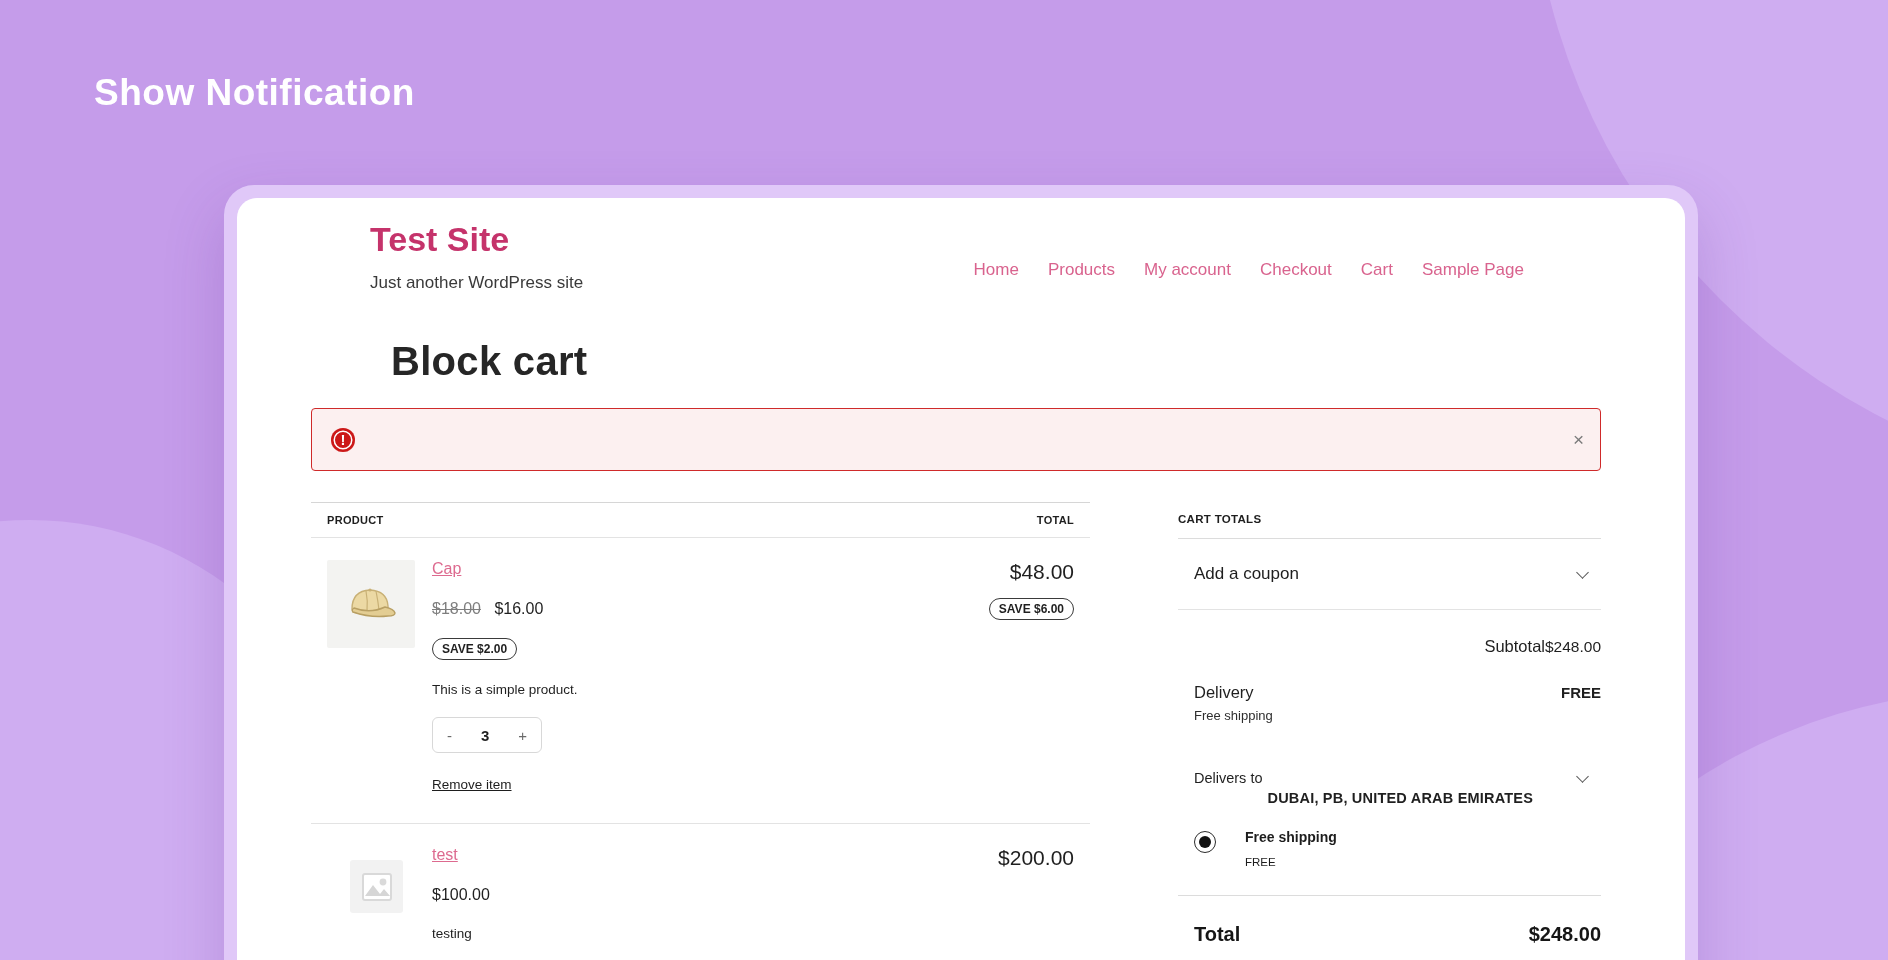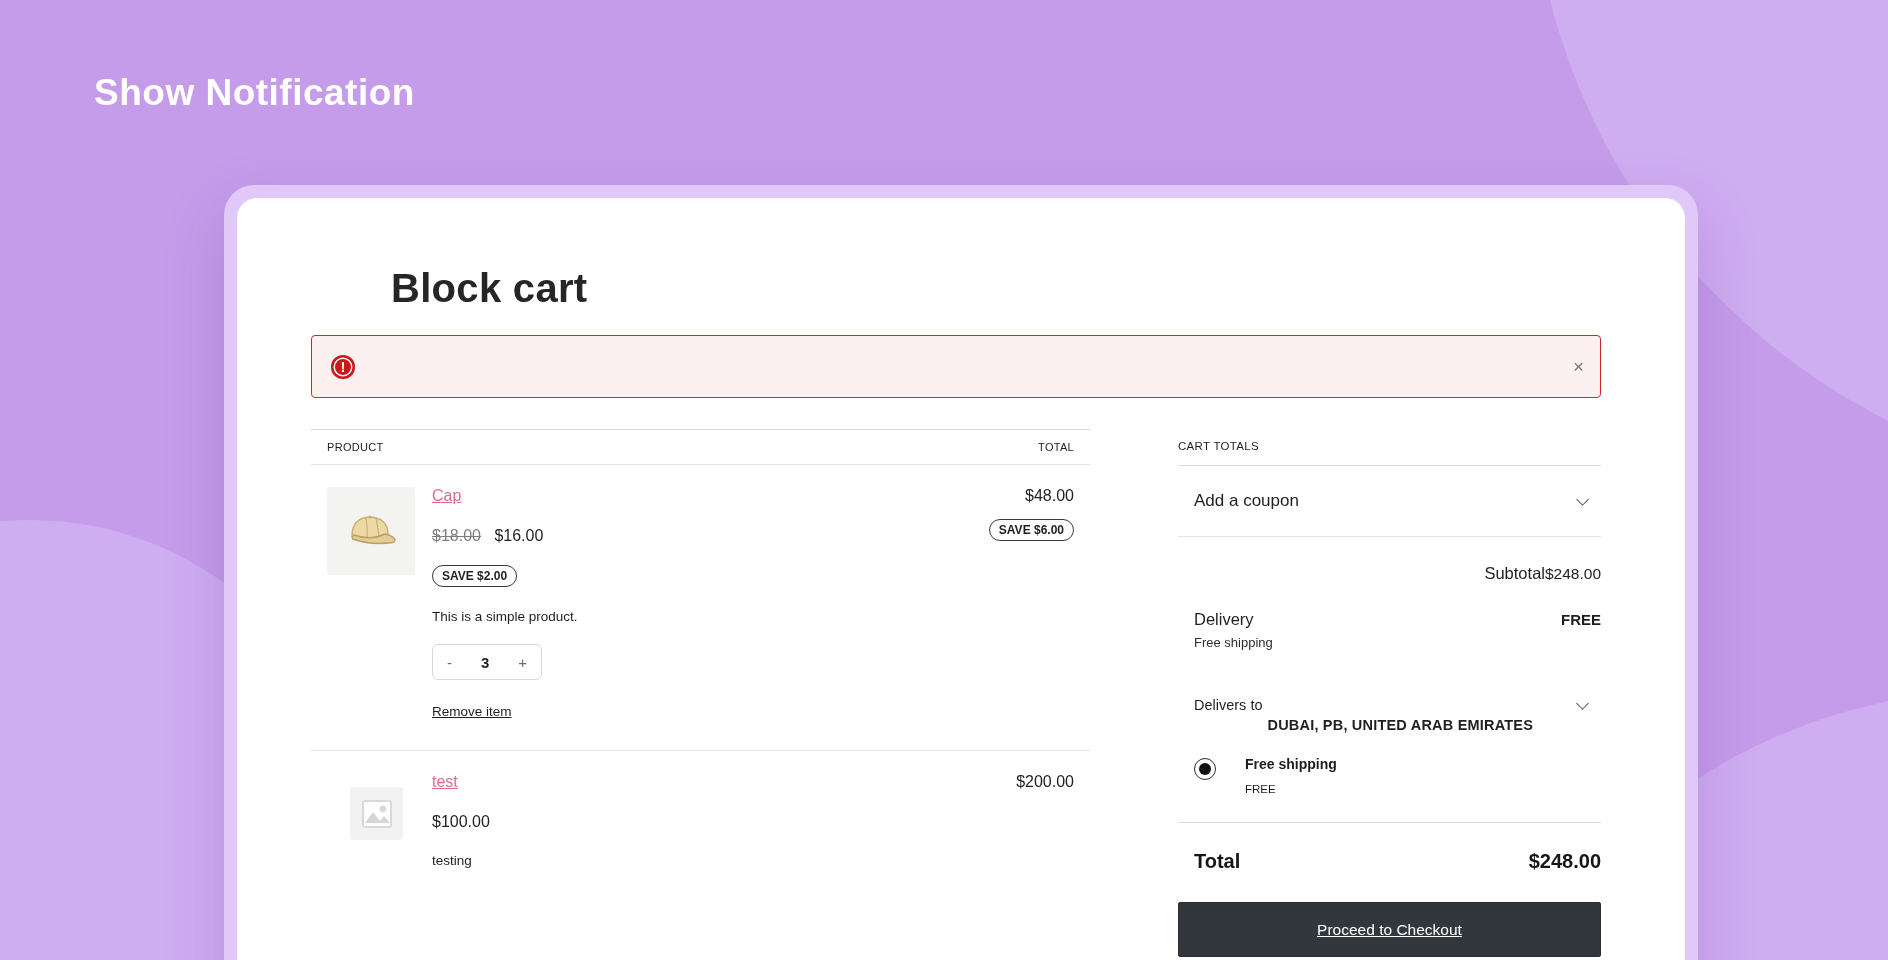--- a/index.html
+++ b/index.html
@@ -60,21 +60,21 @@
 
   
   .main-row{ display:flex; margin-top:31px; gap:88px; }
   .col-left{ flex:1 1 auto; min-width:0; }
   .col-right{ width:423px; flex:none; }
 
   
   .table-head{
     display:flex; justify-content:space-between;
     border-top:1px solid #d6d6d6; border-bottom:1px solid #e3e3e3;
-    padding:11px 16px; font-size:11px; font-weight:400; letter-spacing:.3px; color:#1e1e1e;gap:22px;
+    padding:11px 16px; font-size:11px; font-weight:700; letter-spacing:.3px; color:#1e1e1e;gap:22px;
   }
   .cart-row{ display:flex; padding:22px 16px 30px; }
   .cart-row + .cart-row{ border-top:1px solid #e3e3e3; }
   .thumb-cell{ width:88px; flex:none; }
   .thumb-lg{ width:88px; height:88px; background:#f3f3f1; border-radius:2px;
     display:flex; align-items:center; justify-content:center; }
   .thumb-sm{ width:53px; height:53px; margin:14px 0 0 23px; background:#f2f2f2; border-radius:3px;
     display:flex; align-items:center; justify-content:center; }
   .item-details{ margin-left:17px; flex:1; }
   .item-name{ font-size:16px; color:#dd6a8f; text-decoration:underline; cursor:pointer; }
@@ -89,26 +89,26 @@
   .stepper{
     margin-top:20px; width:110px; height:36px;
     border:1px solid #d8d8d8; border-radius:6px; background:#fff;
     display:flex; align-items:center; justify-content:space-between; padding:0 14px;
   }
   .stepper .step-btn{ background:none; border:none; color:#6a6a6a; font-size:15px; cursor:pointer; }
   .stepper .qty{ font-size:15px; font-weight:700; color:#1f1f1f; }
   .remove-link{ display:inline-block; margin-top:24px; font-size:13.5px; color:#1e1e1e;
     text-decoration:underline; cursor:pointer; }
   .total-cell{ text-align:right; flex:none; }
-  .item-total{ font-size:16px; color:#1f1f1f; }
+  .item-total{ font-size:21px; color:#1f1f1f; }
   .total-cell .save-badge{ margin-top:14px; }
 
   
   .totals-heading{
-    font-size:11.5px; font-weight:400; letter-spacing:.3px; color:#1e1e1e;
+    font-size:11.5px; font-weight:700; letter-spacing:.3px; color:#1e1e1e;
     padding:11px 0 13px; border-bottom:1px solid #dcdcdc;
   }
   .coupon-row{
     display:flex; justify-content:space-between; align-items:center;
     padding:25px 14px 25px 16px; border-bottom:1px solid #e3e3e3;
     font-size:17px; color:#1e1e1e; cursor:pointer;
   }
   .chevron{ width:9px; height:9px; border-right:1.8px solid #555; border-bottom:1.8px solid #555;
     transform:rotate(45deg); margin-top:-4px; flex:none; }
   .t-row{ display:flex; justify-content:space-between; align-items:baseline; padding:0 0 0 16px; }
@@ -144,20 +144,34 @@
 
 <div class="blob blob-top-right"></div>
 <div class="blob blob-bottom-right"></div>
 <div class="blob blob-bottom-left"></div>
 
 <h1 class="hero-title">Show Notification</h1>
 
 <div class="site-card">
   <div class="site-card-inner">
 
+    <div class="site-header">
+      <div>
+        <div class="site-title">Test Site</div>
+        <div class="site-tagline">Just another WordPress site</div>
+      </div>
+      <nav class="site-nav">
+        <a>Home</a>
+        <a>Products</a>
+        <a>My account</a>
+        <a>Checkout</a>
+        <a>Cart</a>
+        <a>Sample Page</a>
+      </nav>
+    </div>
 
     <h2 class="page-heading">Block cart</h2>
 
     <div class="notice">
       <span class="notice-icon">!</span>
       <button class="notice-close">×</button>
     </div>
 
     <div class="main-row">
 

